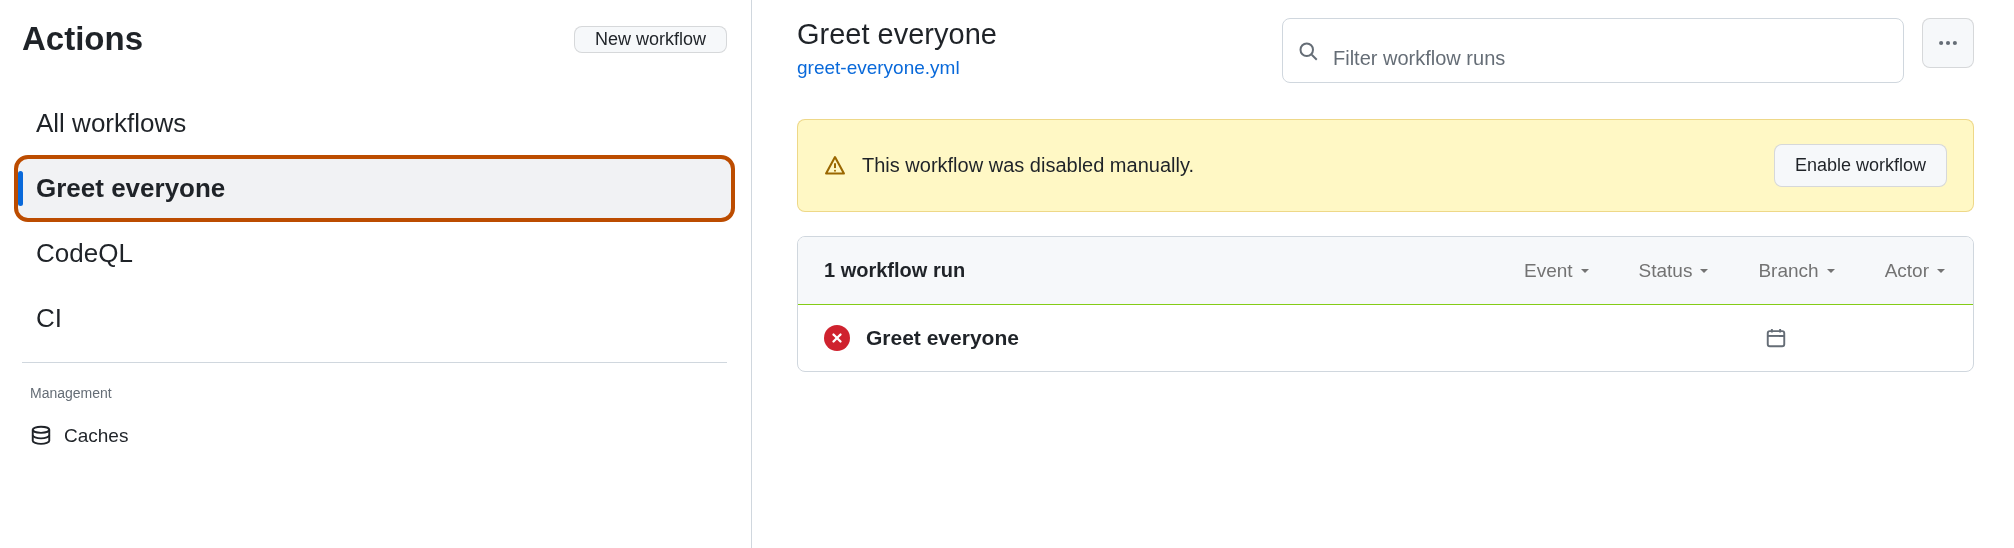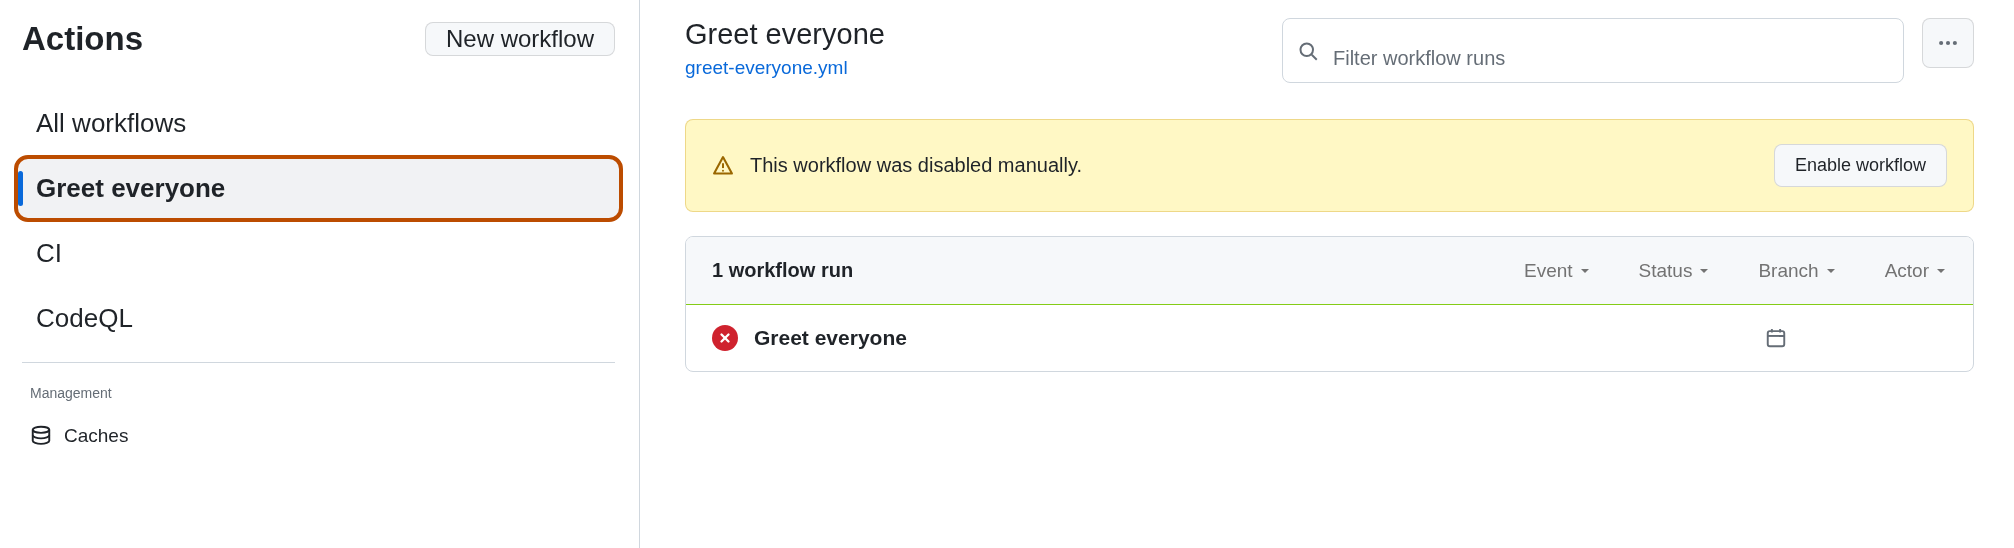--- a/index.html
+++ b/index.html
@@ -9,42 +9,42 @@
       background: #fff;
       font-size: 18px;
       overflow: hidden;
     }
     .container {
       display: flex;
       width: 2014px;
       height: 548px;
     }
     .sidebar {
-      width: 640px;
+      width: 752px;
       padding: 20px 20px 0 18px;
       border-right: 1px solid #d0d7de;
       flex-shrink: 0;
     }
     .sidebar-header {
       display: flex;
       justify-content: space-between;
       align-items: center;
       margin-bottom: 36px;
       padding: 0 4px;
     }
     .sidebar-title {
       font-size: 33px;
       font-weight: 600;
     }
     .btn {
       background: #f6f8fa;
       border: 1px solid rgba(31,35,40,0.15);
       border-radius: 8px;
       padding: 2px 20px;
-      font-size: 24px;
+      font-size: 18px;
       font-weight: 500;
       cursor: pointer;
       color: #1f2328;
     }
     .nav-list {
       list-style: none;
     }
     .nav-item {
       padding: 14px 18px;
       font-size: 26px;
@@ -228,24 +228,24 @@
       <button class="btn">New workflow</button>
     </div>
     <ul class="nav-list">
       <li class="nav-item">
         <span>All workflows</span>
       </li>
       <li class="nav-item active highlighted">
         <span>Greet everyone</span>
       </li>
       <li class="nav-item">
-        <span>CI</span>
+        <span>CodeQL</span>
       </li>
       <li class="nav-item">
-        <span>CodeQL</span>
+        <span>CI</span>
       </li>
     </ul>
     <hr class="divider">
     <div class="section-label">Management</div>
     <div class="mgmt-item">
       <span>
         <svg width="22" height="22" viewBox="0 0 16 16" fill="none" stroke="currentColor" stroke-width="1.4">
           <ellipse cx="8" cy="3.5" rx="6" ry="2.2"></ellipse>
           <path d="M2 3.5v4c0 1.2 2.7 2.2 6 2.2s6-1 6-2.2v-4"></path>
           <path d="M2 7.5v4c0 1.2 2.7 2.2 6 2.2s6-1 6-2.2v-4"></path>

